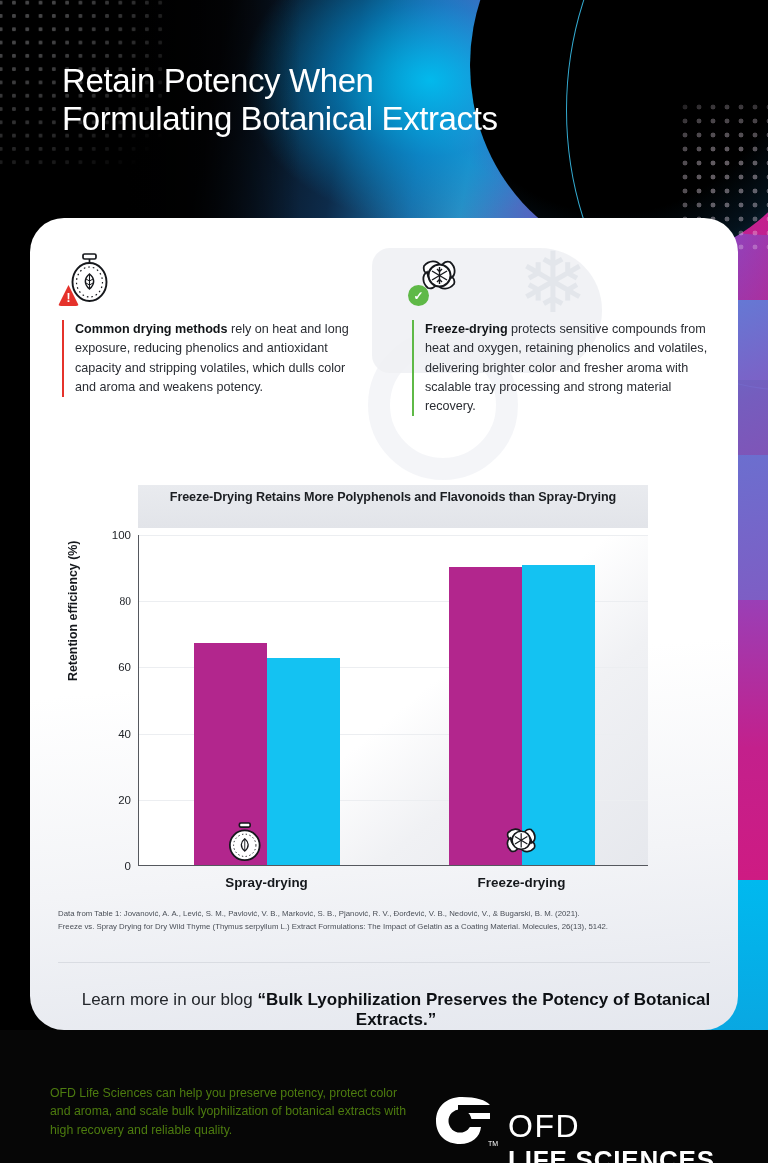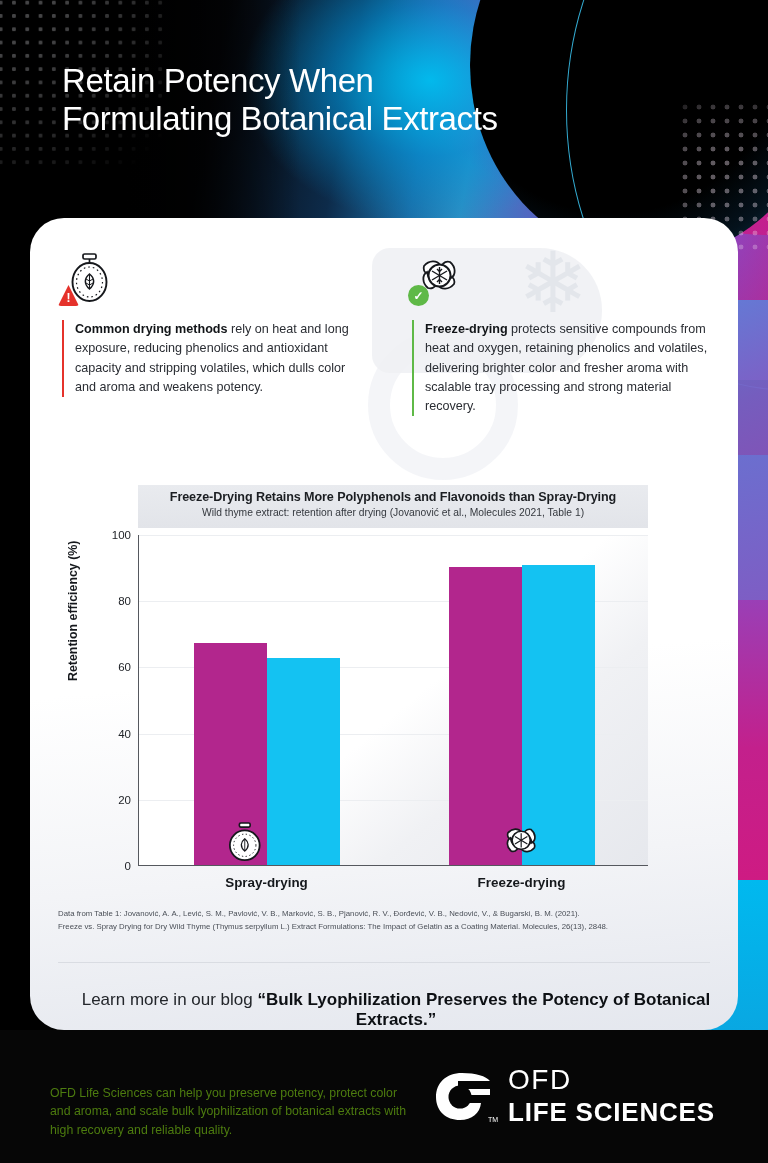--- a/index.html
+++ b/index.html
@@ -231,21 +231,21 @@
 
   
   .footer { position: absolute; left: 0; top: 1030px; width: 768px; height: 133px; background: #060606; }
   .footer-text {
     position: absolute; left: 50px; top: 54px; width: 360px;
     font-size: 12.3px; line-height: 1.5; color: #4d7c0f;
   }
   .logo { position: absolute; left: 432px; top: 1066px; display: flex; align-items: center; gap: 14px; }
   .logo-mark { position: relative; width: 62px; height: 58px; }
   .logo-text { color: #fff; line-height: 1.0; }
-  .logo-ofd { font-size: 28px; font-weight: 400; letter-spacing: 1.5px; }
+  .logo-ofd { font-size: 32px; font-weight: 400; letter-spacing: 1.5px; margin-top: 44px; }
   .logo-ls { font-size: 26px; font-weight: 700; letter-spacing: 0.8px; margin-top: 5px; }
   .tm { position: absolute; left: 56px; bottom: 2px; color: #fff; font-size: 7px; }
 </style>
 </head>
 <body>
 
 <div id="page">
 
   <div class="hero">
     <div class="hero-grad"></div>
@@ -315,36 +315,35 @@
       <div class="badge ok">✓</div>
     </div>
     <div class="feat-body">
       <b>Freeze-drying</b><span> protects sensitive compounds from heat and oxygen, retaining phenolics and volatiles, delivering brighter color and fresher aroma with scalable tray processing and strong material recovery.</span>
     </div>
   </div>
 
   <div class="chart-wrap">
     <div class="chart-titlebar">
       <div class="chart-title">Freeze-Drying Retains More Polyphenols and Flavonoids than Spray-Drying</div>
-      <div class="chart-sub">Wild thyme extract: retention after drying (Jovanović et al., Molecules 2021, Table 1)</div>
     </div>
 
     <div class="ylabel">Retention efficiency (%)</div>
 
     <div class="plot" id="plot">
 
     <div class="tick-label" style="top: 331px;">0</div>
         <div class="gridline" style="top: 264.8px;"></div>
         <div class="tick-label" style="top: 264.8px;">20</div>
         <div class="gridline" style="top: 198.6px;"></div>
         <div class="tick-label" style="top: 198.6px;">40</div>
         <div class="gridline" style="top: 132.4px;"></div>
         <div class="tick-label" style="top: 132.4px;">60</div>
         <div class="gridline" style="top: 66.2px;"></div>
-        <div class="tick-label" style="top: 66.2px;">80</div>
+        <div class="tick-label" style="top: 66.2px; font-family: Liberation Serif, serif;">80</div>
         <div class="gridline" style="top: 0px;"></div>
         <div class="tick-label" style="top: 0px;">100</div>
         <div class="bar tpc" style="left: 54.5px; width: 73px; height: 221.77px; background: rgb(178, 38, 141);"></div>
         <div class="bar tfc" style="left: 127.5px; width: 73px; height: 206.875px; background: rgb(20, 194, 242);"></div>
         <div class="cat-label" style="left: 127.5px;">Spray-drying</div>
         <div class="bar tpc" style="left: 309.5px; width: 73px; height: 297.9px; background: rgb(178, 38, 141);"></div>
         <div class="bar tfc" style="left: 382.5px; width: 73px; height: 299.555px; background: rgb(20, 194, 242);"></div>
         <div class="cat-label" style="left: 382.5px;">Freeze-drying</div>
       </div>
 
@@ -379,21 +378,21 @@
           <line x1="28" y1="18.5" x2="28" y2="35.5"></line>
           <line x1="20.5" y1="22.5" x2="35.5" y2="31.5"></line>
           <line x1="20.5" y1="31.5" x2="35.5" y2="22.5"></line>
         </g>
       </svg>
     </div>
   </div>
 
   <div class="source">
     <div>Data from Table 1: Jovanović, A. A., Lević, S. M., Pavlović, V. B., Marković, S. B., Pjanović, R. V., Đorđević, V. B., Nedović, V., &amp; Bugarski, B. M. (2021).</div>
-    <div>Freeze vs. Spray Drying for Dry Wild Thyme (Thymus serpyllum L.) Extract Formulations: The Impact of Gelatin as a Coating Material. Molecules, 26(13), 2848.</div>
+    <div>Freeze vs. Spray Drying for Dry Wild Thyme (Thymus serpyllum L.) Extract Formulations: The Impact of Gelatin as a Coating Material. Molecules, 26(13), 5142.</div>
   </div>
 
   <div class="cta-divider"></div>
   <div class="cta">
     <span>Learn more in our blog </span><b>“Bulk Lyophilization Preserves the Potency of Botanical Extracts.”</b>
   </div>
 
   <div class="footer">
     <div class="footer-text">OFD Life Sciences can help you preserve potency, protect color and aroma, and scale bulk lyophilization of botanical extracts with high recovery and reliable quality.</div>
   </div>

